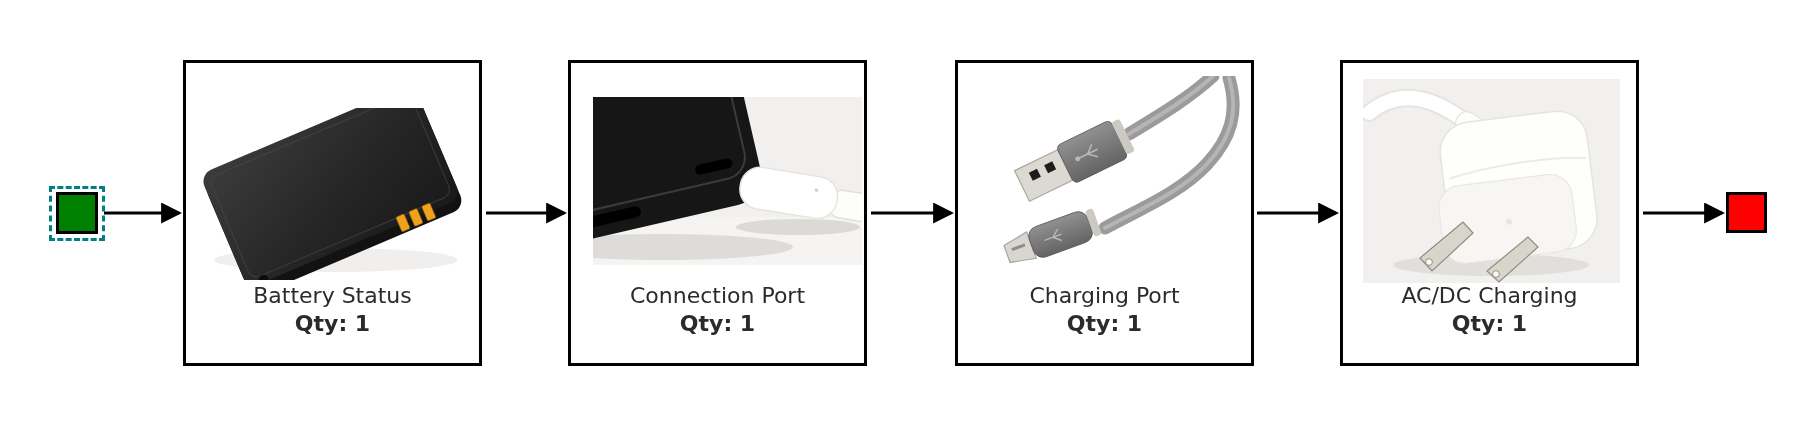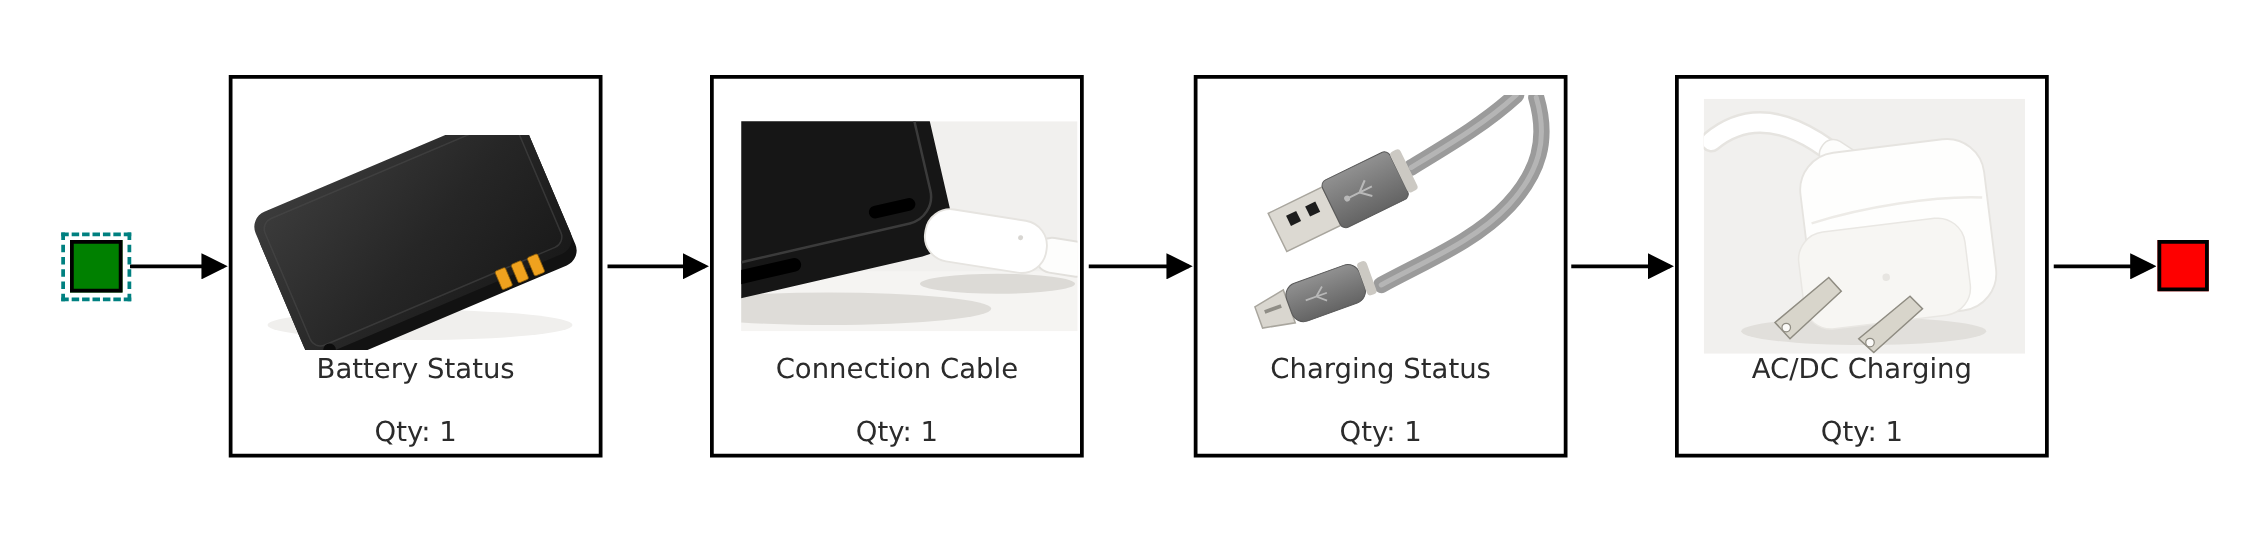--- a/index.html
+++ b/index.html
@@ -13,21 +13,21 @@
   .node{
     position:absolute;top:60px;width:299px;height:306px;
     border:3px solid var(--line,#000);background:#fff;box-sizing:border-box;
   }
   .node-image{position:absolute;}
   .node-label,.node-qty{
     position:absolute;left:0;right:0;text-align:center;
     font-size:22px;line-height:28px;color:var(--text,#2b2b2b);white-space:nowrap;
   }
   .node-label{top:219px;}
-  .node-qty{top:270px;}
+  .node-qty{top:247px;font-weight:bold;}
   .start-marquee{
     position:absolute;left:49px;top:186px;width:56px;height:55px;
     border:3px dashed var(--selection,#008080);box-sizing:border-box;
   }
   .start-square{
     position:absolute;left:4px;top:3px;width:42px;height:42px;
     border:3px solid var(--line,#000);background:var(--start-fill,#008000);box-sizing:border-box;
   }
   .end-square{
     position:absolute;left:1726px;top:192px;width:41px;height:41px;
@@ -107,21 +107,21 @@
           <rect x="98" y="78" width="38" height="10" rx="5" fill="#000"></rect>
         </g>
         <ellipse cx="205" cy="130" rx="62" ry="8" fill="#dcdad6"></ellipse>
         <g transform="rotate(9 190 100)">
           <rect x="236" y="84" width="46" height="28" rx="13" fill="#fdfdfc" stroke="#e2e0dc" stroke-width="1.5"></rect>
           <rect x="146" y="74" width="98" height="42" rx="20" fill="#ffffff" stroke="#e6e4e0" stroke-width="1.5"></rect>
           <circle cx="222" cy="88" r="2" fill="#d8d6d2"></circle>
         </g>
       </svg>
     </div>
-    <div class="node-label">Connection Cable</div>
+    <div class="node-label">Connection Port</div>
     <div class="node-qty">Qty: 1</div>
   </div>
 
   <div class="node" style="left:955px">
     <div class="node-image" style="left:9px;top:13px">
       <svg width="277" height="204" viewBox="0 0 277 204" xmlns="http://www.w3.org/2000/svg">
         <defs>
           <linearGradient id="plugGray" x1="0" y1="0" x2="0" y2="1">
             <stop offset="0" stop-color="#909090"></stop>
               <stop offset="1" stop-color="#646464"></stop>
@@ -146,21 +146,21 @@
 
         <g transform="translate(40,178) rotate(-20)">
           <path d="M 0,-9 L 26,-14 L 26,14 L 0,9 z" fill="#d9d6cf" stroke="#a9a69e" stroke-width="1.2"></path>
           <rect x="6" y="-4" width="14" height="3" fill="#8f8d86"></rect>
           <rect x="26" y="-16" width="62" height="32" rx="10" fill="url(#plugGray)" stroke="#585858" stroke-width="0.8"></rect>
           <path d="M 40,0 h 18 M 49,0 l 7,-6 M 49,0 l 7,6" stroke="#b8b8b8" stroke-width="1.4" fill="none"></path>
           <rect x="88" y="-14" width="8" height="28" rx="3" fill="#ccc9c3"></rect>
         </g>
       </svg>
     </div>
-    <div class="node-label">Charging Status</div>
+    <div class="node-label">Charging Port</div>
     <div class="node-qty">Qty: 1</div>
   </div>
 
   <div class="node" style="left:1340px">
     <div class="node-image" style="left:20px;top:16px">
       <svg width="257" height="204" viewBox="0 0 257 204" xmlns="http://www.w3.org/2000/svg">
         <rect width="257" height="204" fill="#f1f0ee"></rect>
         <ellipse cx="128" cy="186" rx="98" ry="11" fill="#e1dfdb"></ellipse>
 
         <path d="M 6,34 C 30,14 58,14 90,34 C 104,43 114,51 124,60" fill="none" stroke="#e6e4e0" stroke-width="18" stroke-linecap="round"></path>

